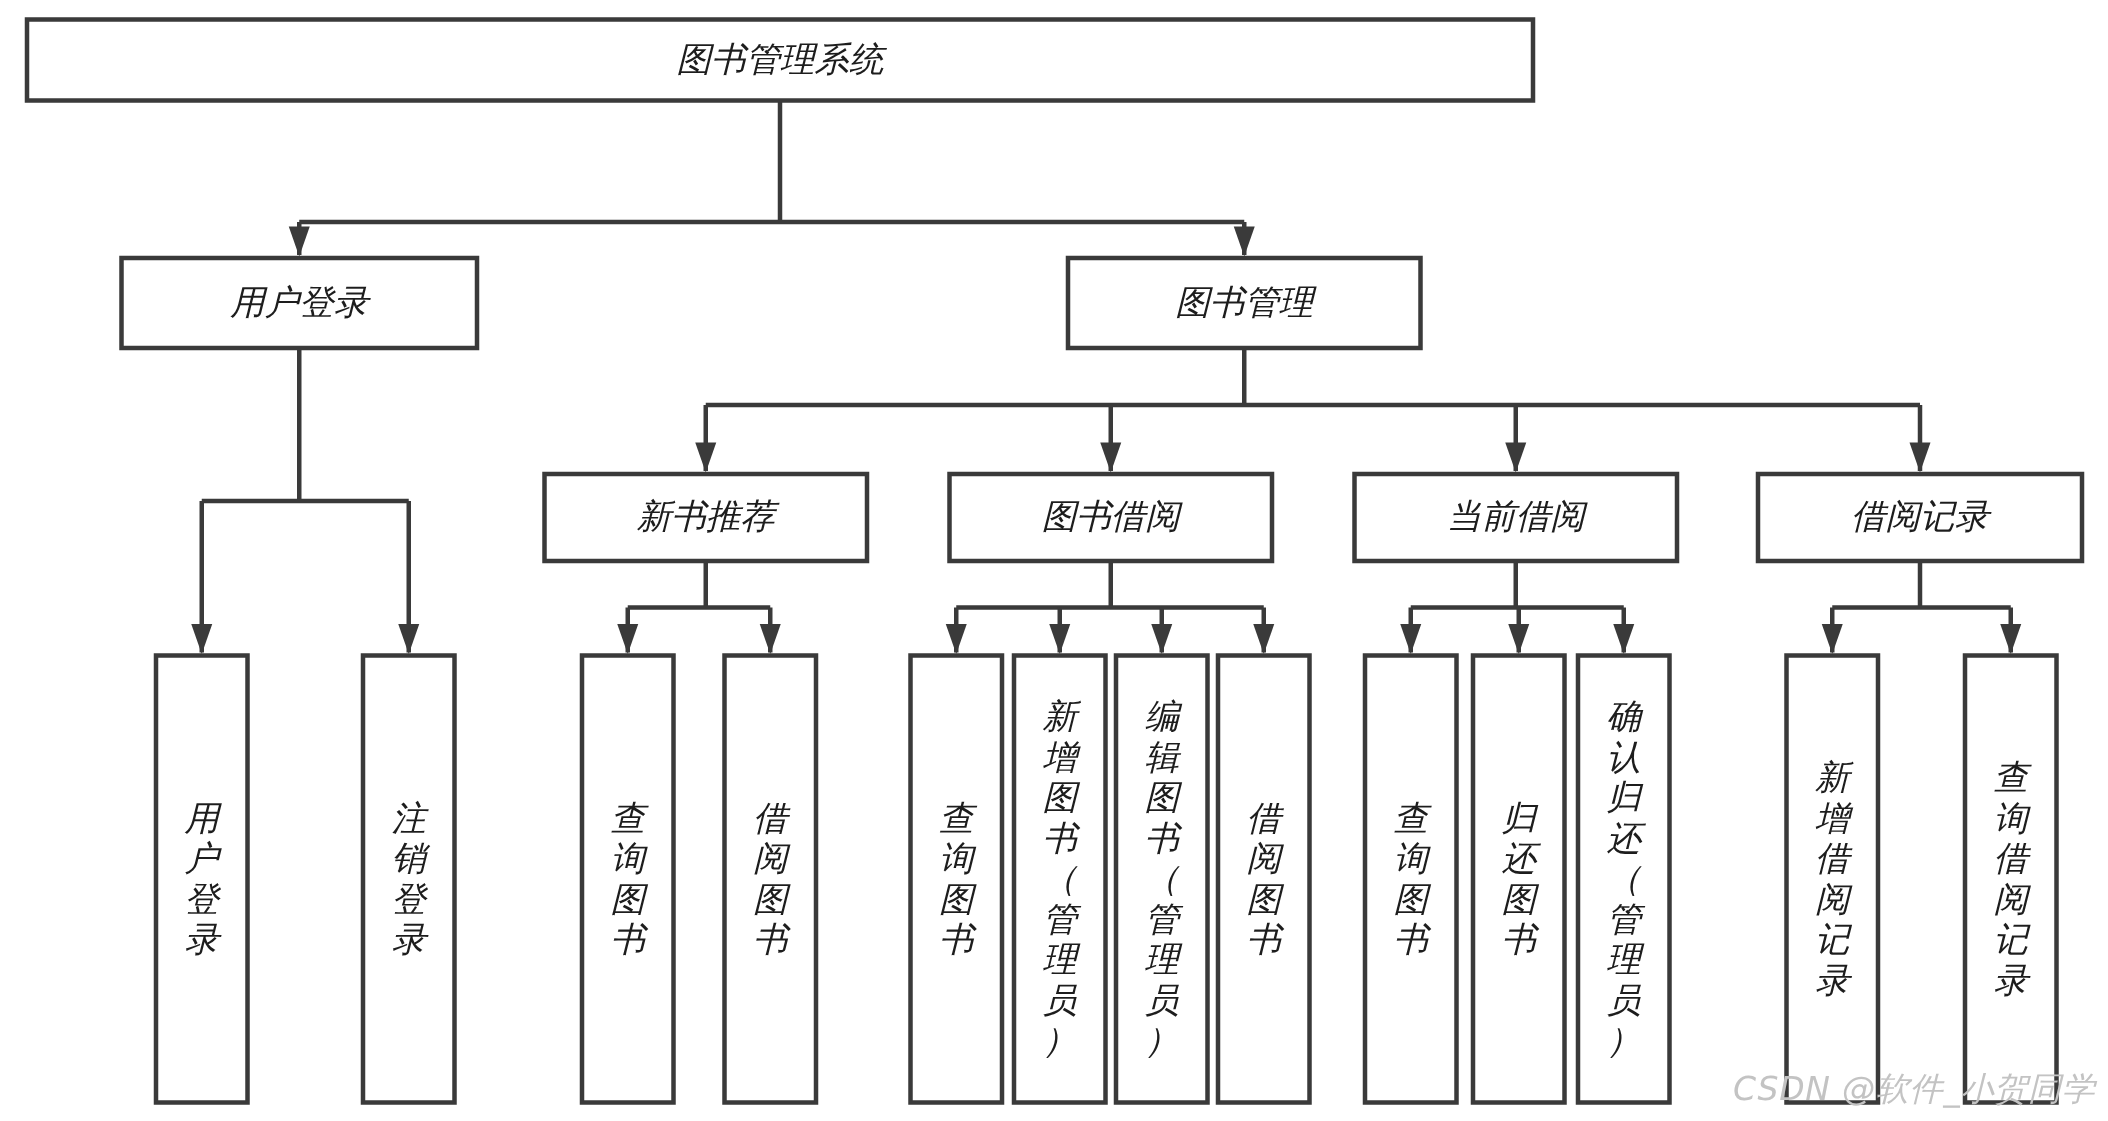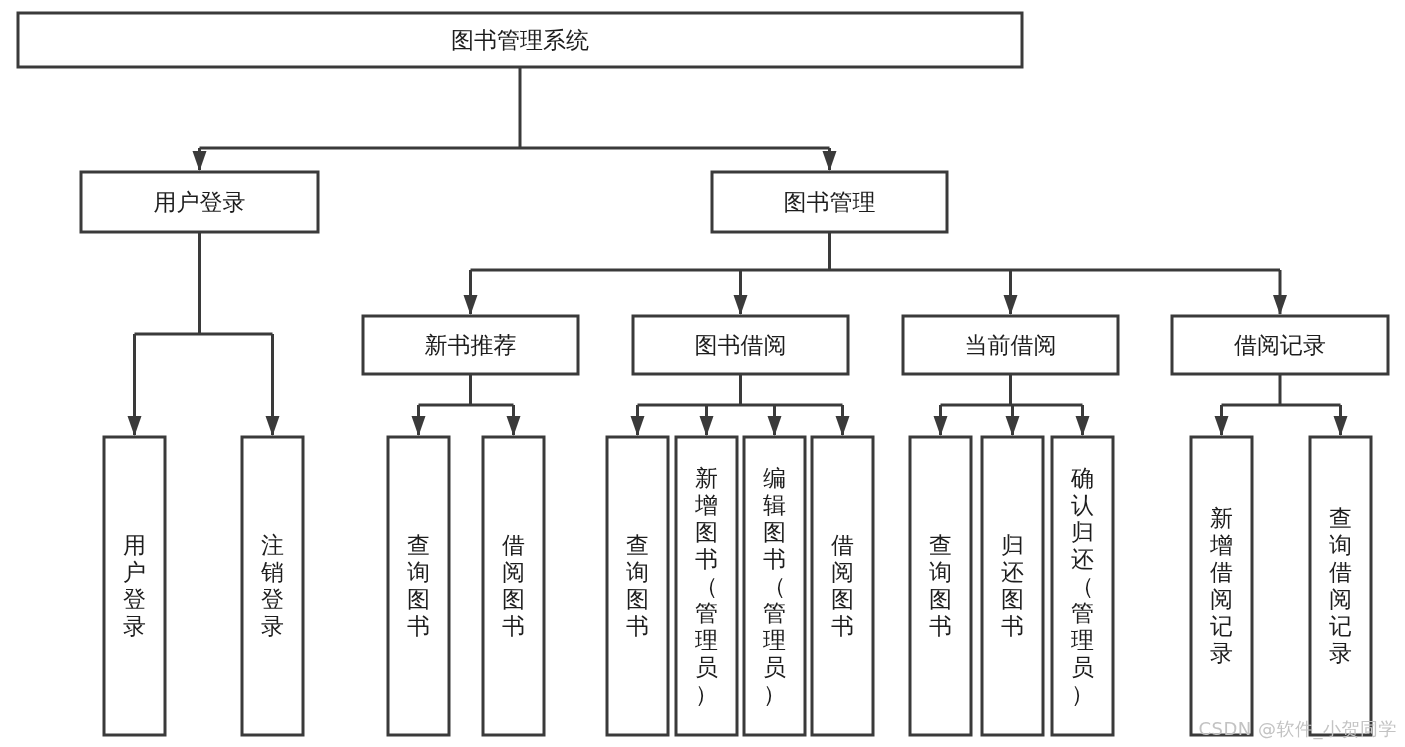--- a/index.html
+++ b/index.html
@@ -13,20 +13,21 @@
     font-family: "DejaVu Sans", "Liberation Sans", sans-serif;
     overflow: hidden;
     position: relative;
   }
   #diagram-root {
     position: absolute;
     left: 0;
     top: 0;
     width: 1405px;
     height: 747px;
+    font-style: italic;
   }
   svg.flow {
     display: block;
     width: 1405px;
     height: 747px;
   }
   .node-rect {
     fill: #ffffff;
     stroke: #3a3a3a;
     stroke-width: 3;
@@ -57,21 +58,21 @@
     font-family: "DejaVu Sans", "Liberation Sans", sans-serif;
     font-size: 23px;
     fill: #1d1d1d;
     text-anchor: middle;
   }
   .watermark {
     position: absolute;
     right: 8px;
     bottom: 6px;
     font-family: "DejaVu Sans", "Liberation Sans", sans-serif;
-    font-size: 18px;
+    font-size: 22px;
     color: #c3c3c3;
     letter-spacing: 0.5px;
     white-space: nowrap;
     pointer-events: none;
   }
 </style>
 </head>
 <body>
 
 <div id="diagram-root">

